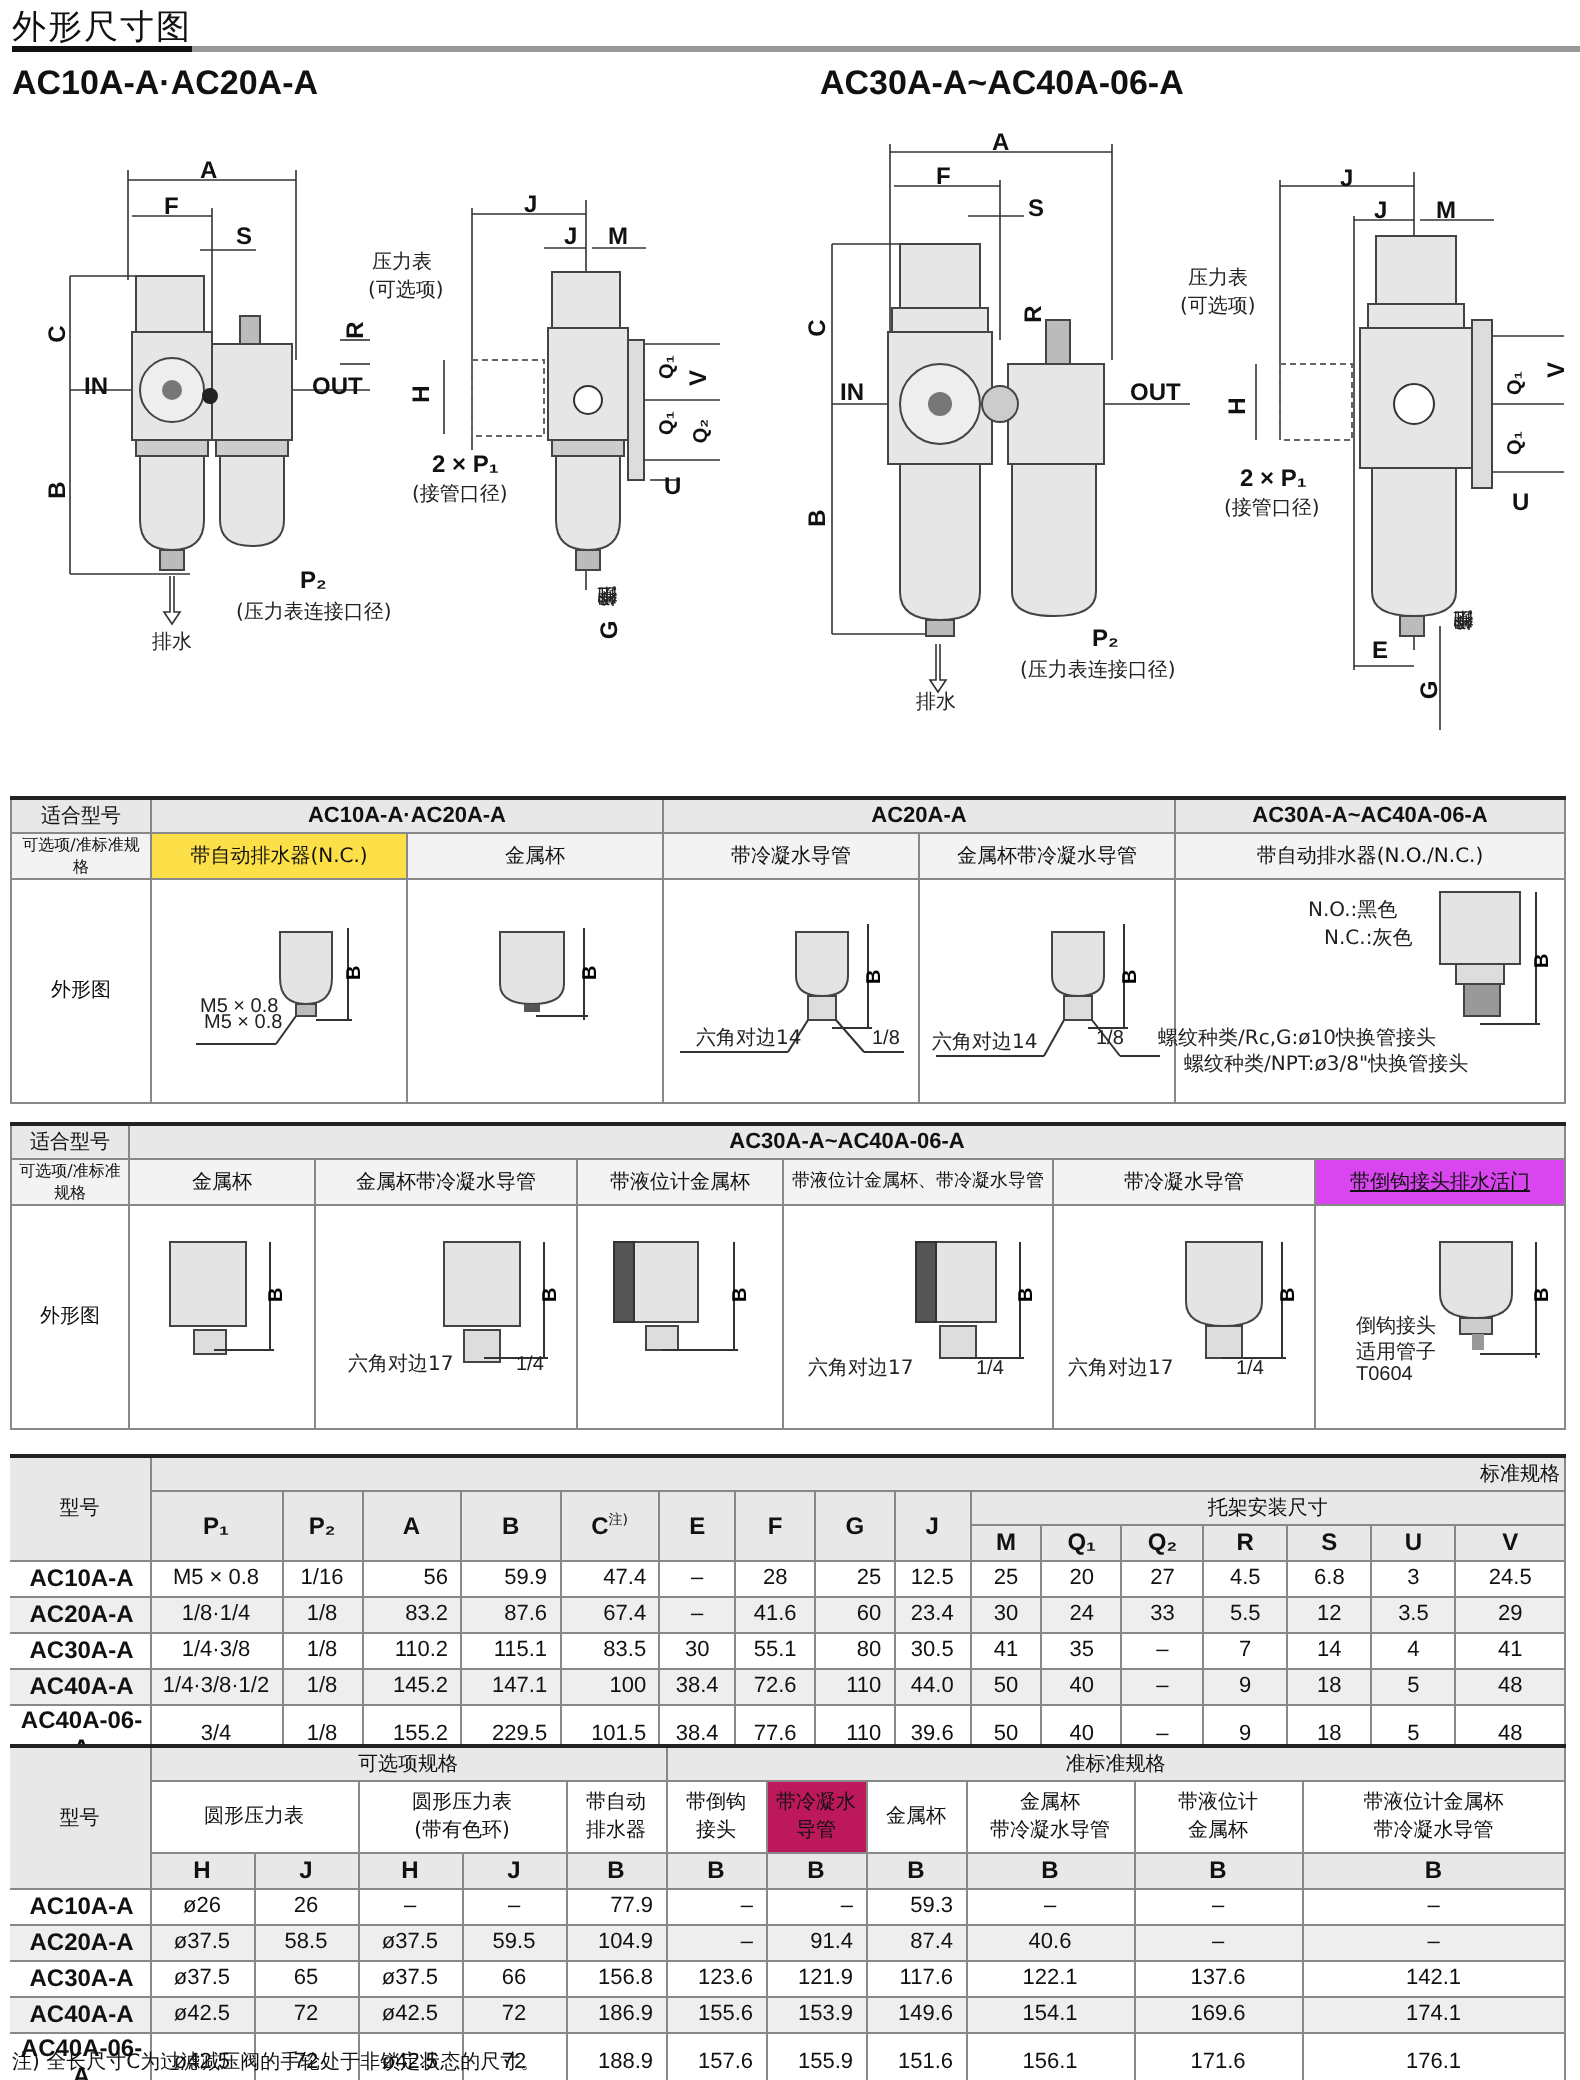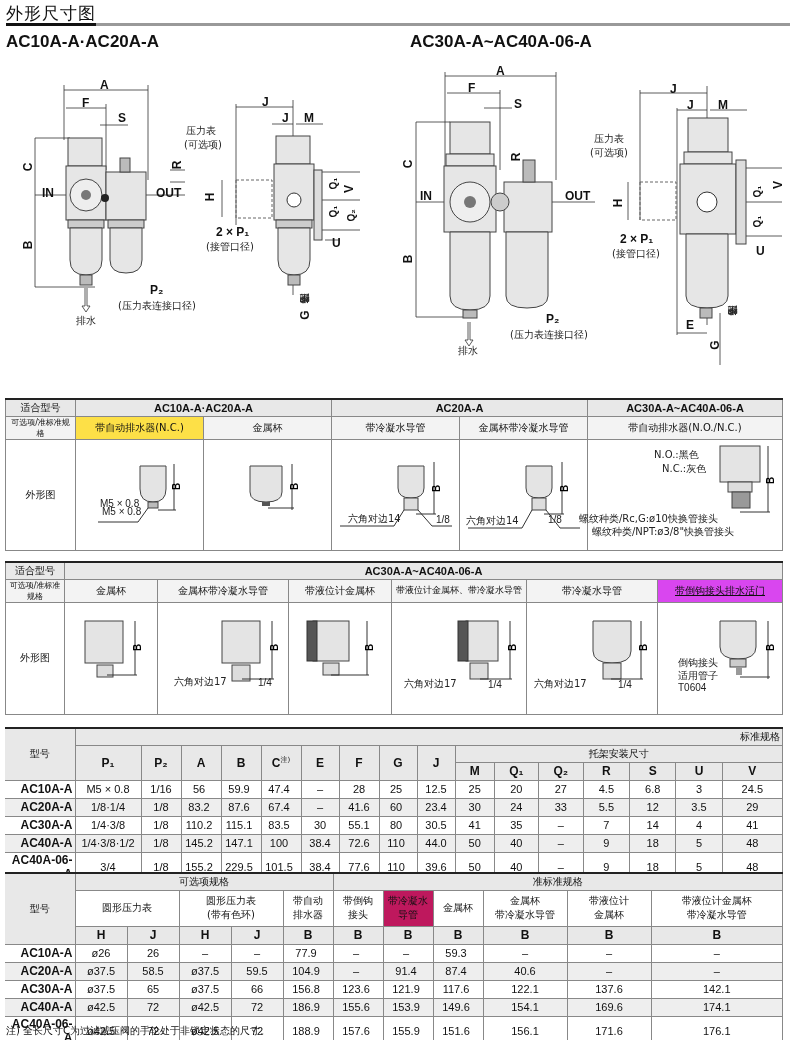--- a/index.html
+++ b/index.html
@@ -10,23 +10,23 @@
 .model-title{position:absolute;font-family:"Liberation Sans",sans-serif;font-weight:bold;font-size:17px;}
 .drawing{position:absolute;}
 .lbl{position:absolute;font-family:"Liberation Sans",sans-serif;font-weight:bold;font-size:12px;}
 .cn{position:absolute;font-size:10px;color:#222;}
 table{border-collapse:collapse;position:absolute;font-family:"Liberation Sans",sans-serif;font-size:11px;}
 td,th{border:1px solid #888;text-align:center;vertical-align:middle;padding:0 2px;font-weight:normal;}
 th{background:#e8e8e8;}
 .bold{font-weight:bold;}
 .bigtb{border-top:2px solid #222;}
 .hdrcn{font-family:"DejaVu Sans",sans-serif;font-size:10px;}
-.model{font-weight:bold;font-size:12px;text-align:right;padding-left:4px;border-left:none;}
+.model{font-weight:bold;font-size:12px;text-align:center;padding-left:4px;border-left:none;}
 .grey td{background:#eee;}
-.r{text-align:center;padding-right:6px;}
+.r{text-align:right;padding-right:6px;padding-left:15px;}
 .footnote{position:absolute;left:6px;top:1024px;font-size:10px;}
 </style>
 </head>
 <body>
 
 <div class="section-title">外形尺寸图</div>
 <div class="title-rule">
     <div class="dark"></div>
   </div>
 

